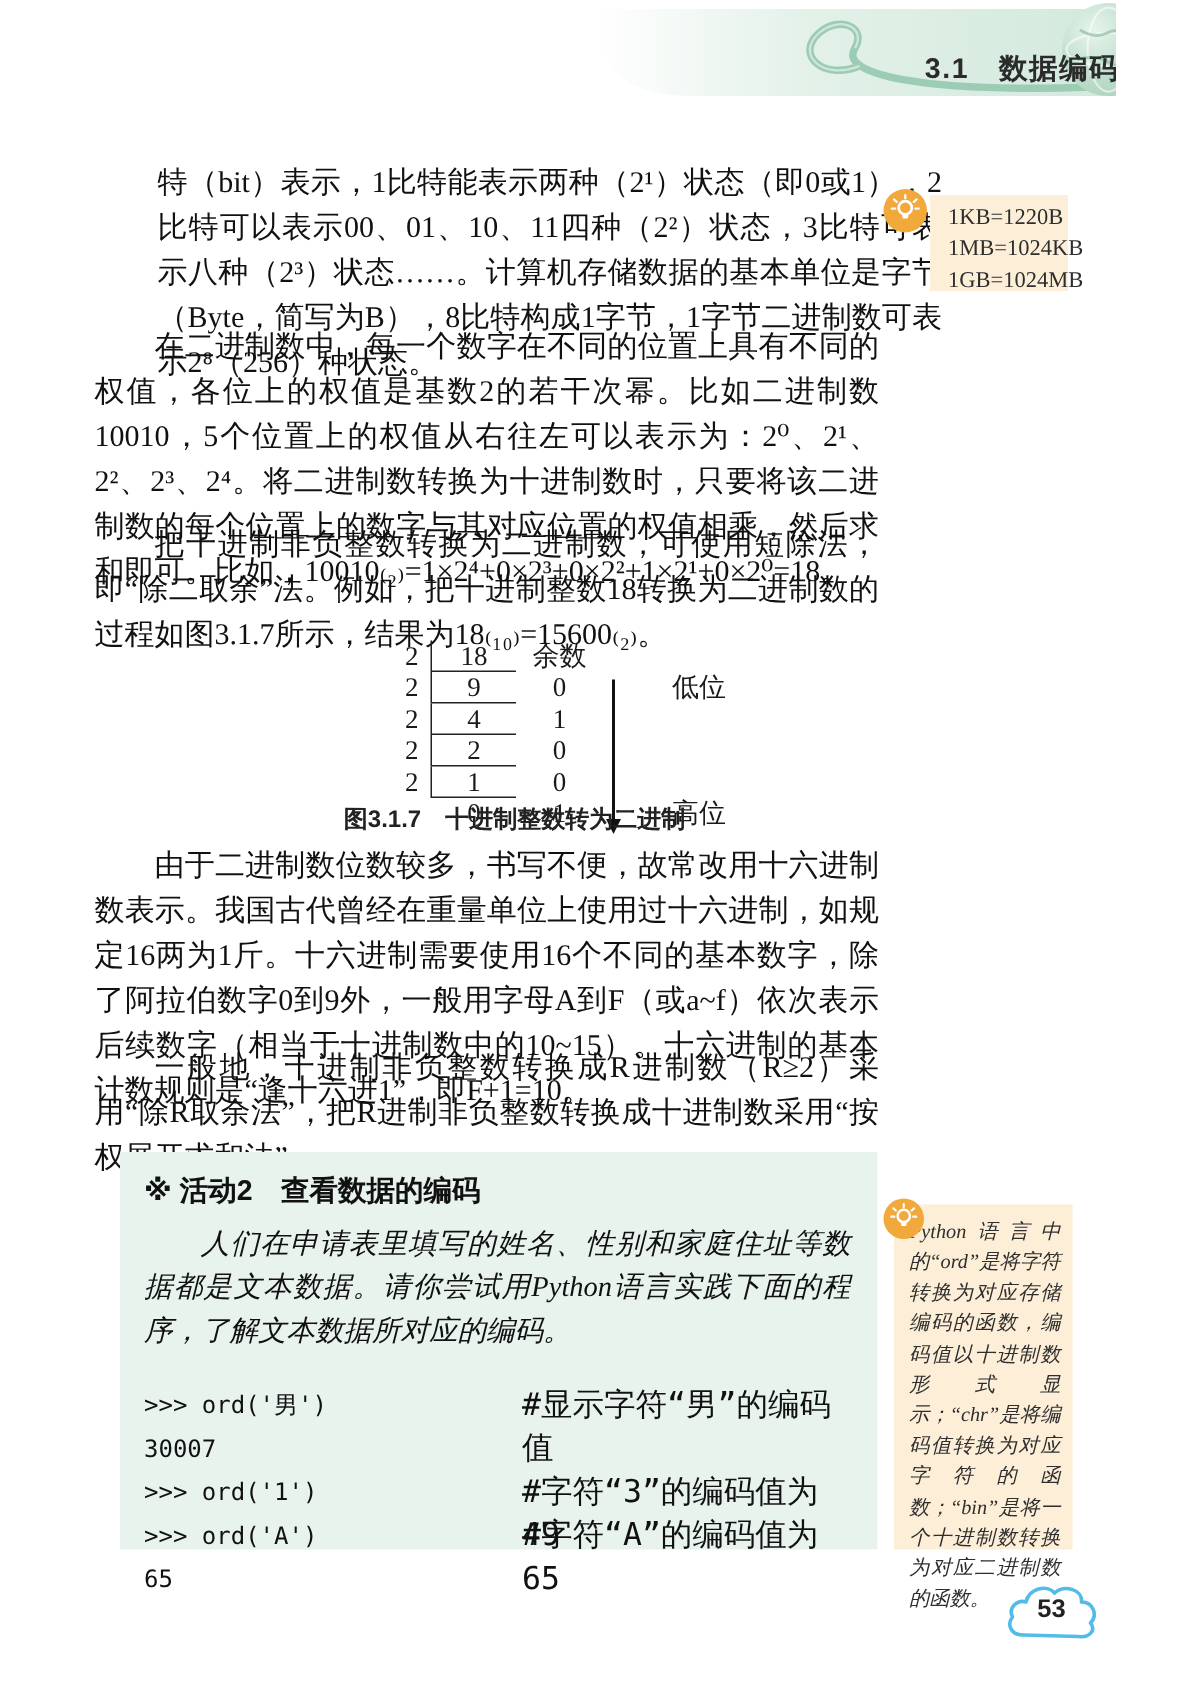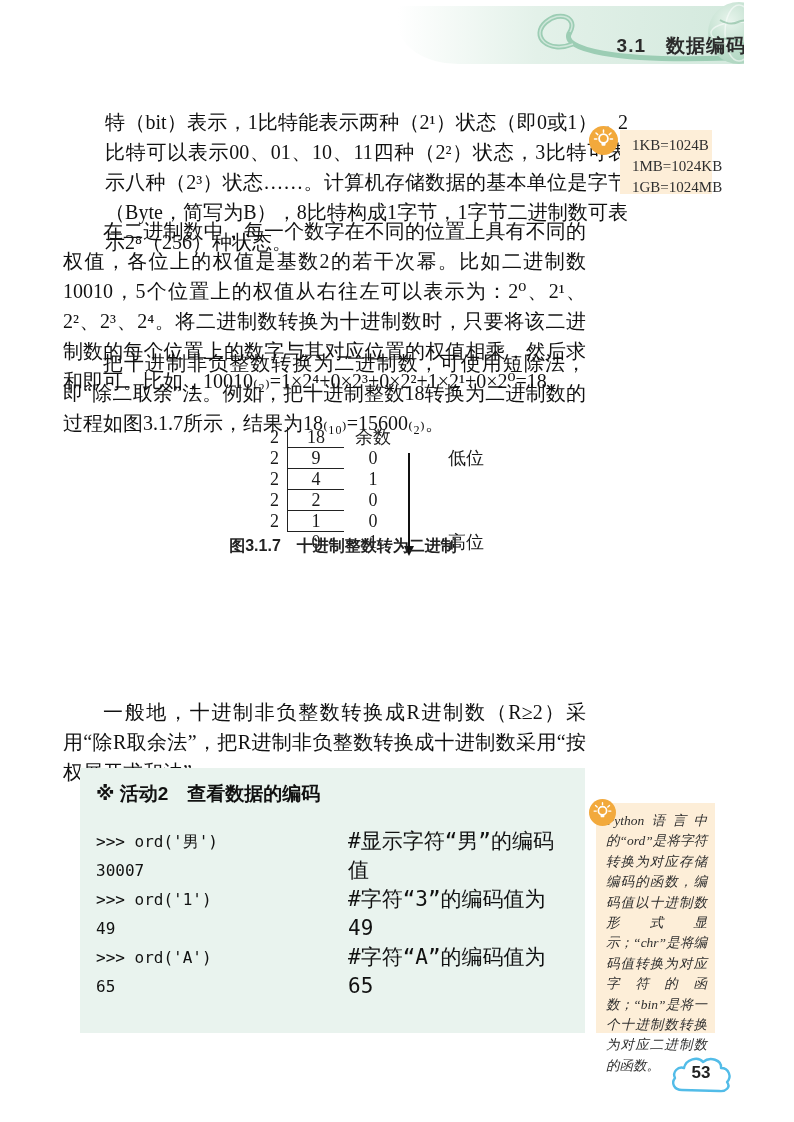--- a/index.html
+++ b/index.html
@@ -148,54 +148,52 @@
       <div class="c-div"></div>
       <div class="c-val">0</div>
       <div class="c-rem">1</div>
       <div></div>
       <div class="c-lab">高位</div>
     </div>
     <div class="fig-arrow"></div>
   </div>
   <div class="fig-caption">图3.1.7　十进制整数转为二进制</div>
 
+  <div class="para indent" style="top:562px;">由于二进制数位数较多，书写不便，故常改用十六进制数表示。我国古代曾经在重量单位上使用过十六进制，如规定16两为1斤。十六进制需要使用16个不同的基本数字，除了阿拉伯数字0到9外，一般用字母A到F（或a~f）依次表示后续数字（相当于十进制数中的10~15）。十六进制的基本计数规则是“逢十六进1”，即F+1=10。</div>
   <div class="para indent" style="top:697px;">一般地，十进制非负整数转换成R进制数（R≥2）采用“除R取余法”，把R进制非负整数转换成十进制数采用“按权展开求和法”。</div>
 
   <div class="activity">
     <div class="activity-title">※ 活动2　查看数据的编码</div>
+    <div class="activity-intro">人们在申请表里填写的姓名、性别和家庭住址等数据都是文本数据。请你尝试用Python语言实践下面的程序，了解文本数据所对应的编码。</div>
     <div class="code-block">
       <div class="code-row">
         <span class="code">&gt;&gt;&gt; ord('男')</span>
         <span class="comment">#显示字符“男”的编码值</span>
       </div>
       <div class="code-row">
         <span class="code">30007</span>
         <span class="comment"></span>
       </div>
       <div class="code-row">
         <span class="code">&gt;&gt;&gt; ord('1')</span>
         <span class="comment">#字符“3”的编码值为49</span>
       </div>
       <div class="code-row">
-        <span class="code">49</span>
-        <span class="comment"></span>
-      </div>
-      <div class="code-row">
         <span class="code">&gt;&gt;&gt; ord('A')</span>
         <span class="comment">#字符“A”的编码值为65</span>
       </div>
       <div class="code-row">
         <span class="code">65</span>
         <span class="comment"></span>
       </div>
     </div>
   </div>
 
   <div class="note note1">
-    <div>1KB=1024B</div>
+    <div>1KB=1220B</div>
     <div>1MB=1024KB</div>
     <div>1GB=1024MB</div>
   </div>
   <div class="bulb bulb1">
     <svg width="29" height="29" viewBox="0 0 29 29">
       <circle cx="14.5" cy="12.5" r="4.4" fill="none" stroke="#fff" stroke-width="1.8"></circle>
       <rect x="12.5" y="16.5" width="4" height="3.2" rx="1" fill="#fff"></rect>
       <g stroke="#fff" stroke-width="1.5" stroke-linecap="round">
         <line x1="14.5" y1="4" x2="14.5" y2="6.2"></line>
         <line x1="7" y1="7" x2="8.8" y2="8.6"></line>

